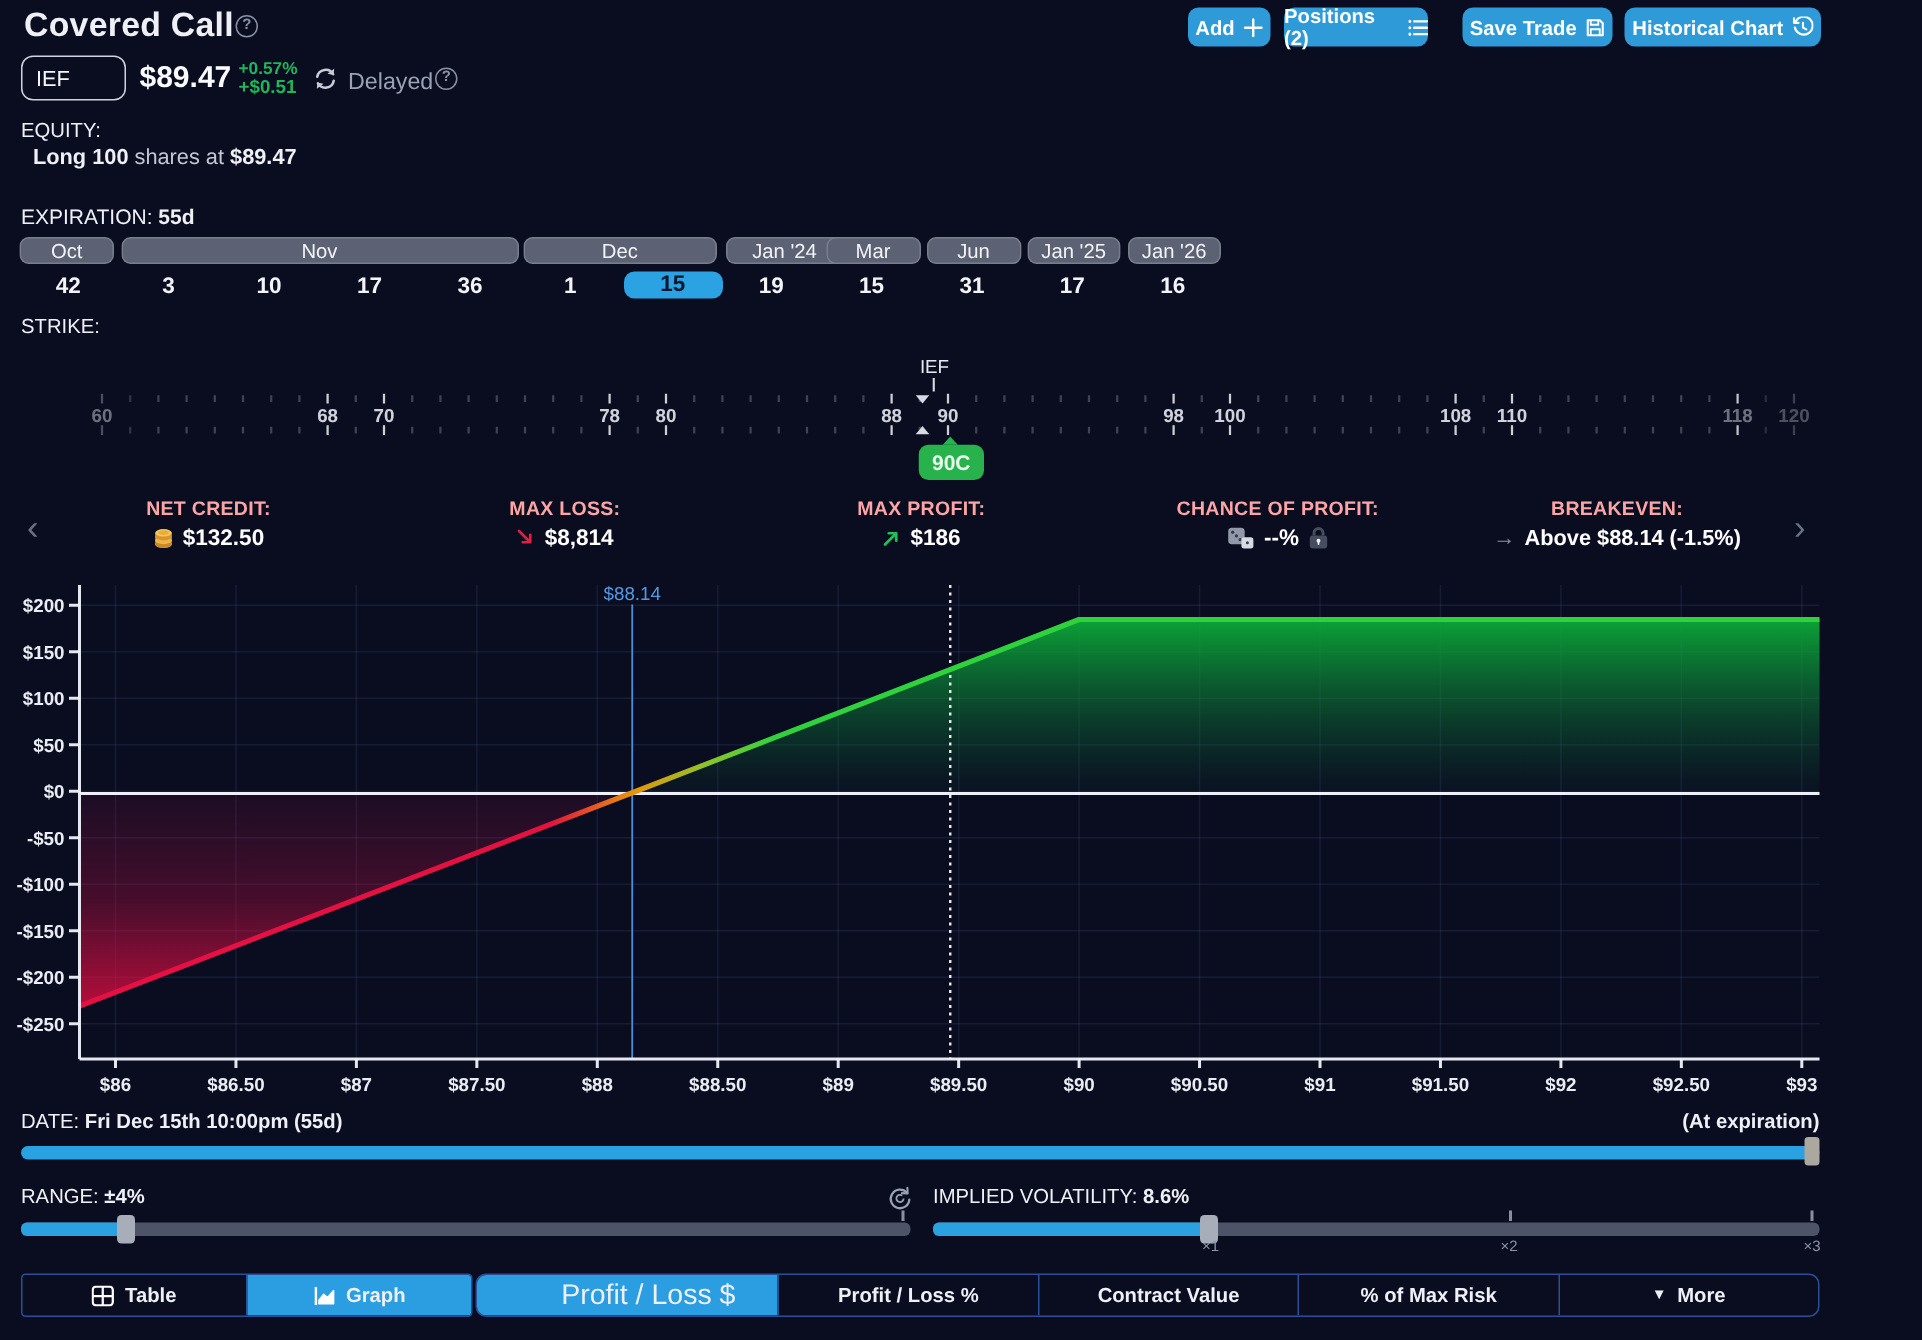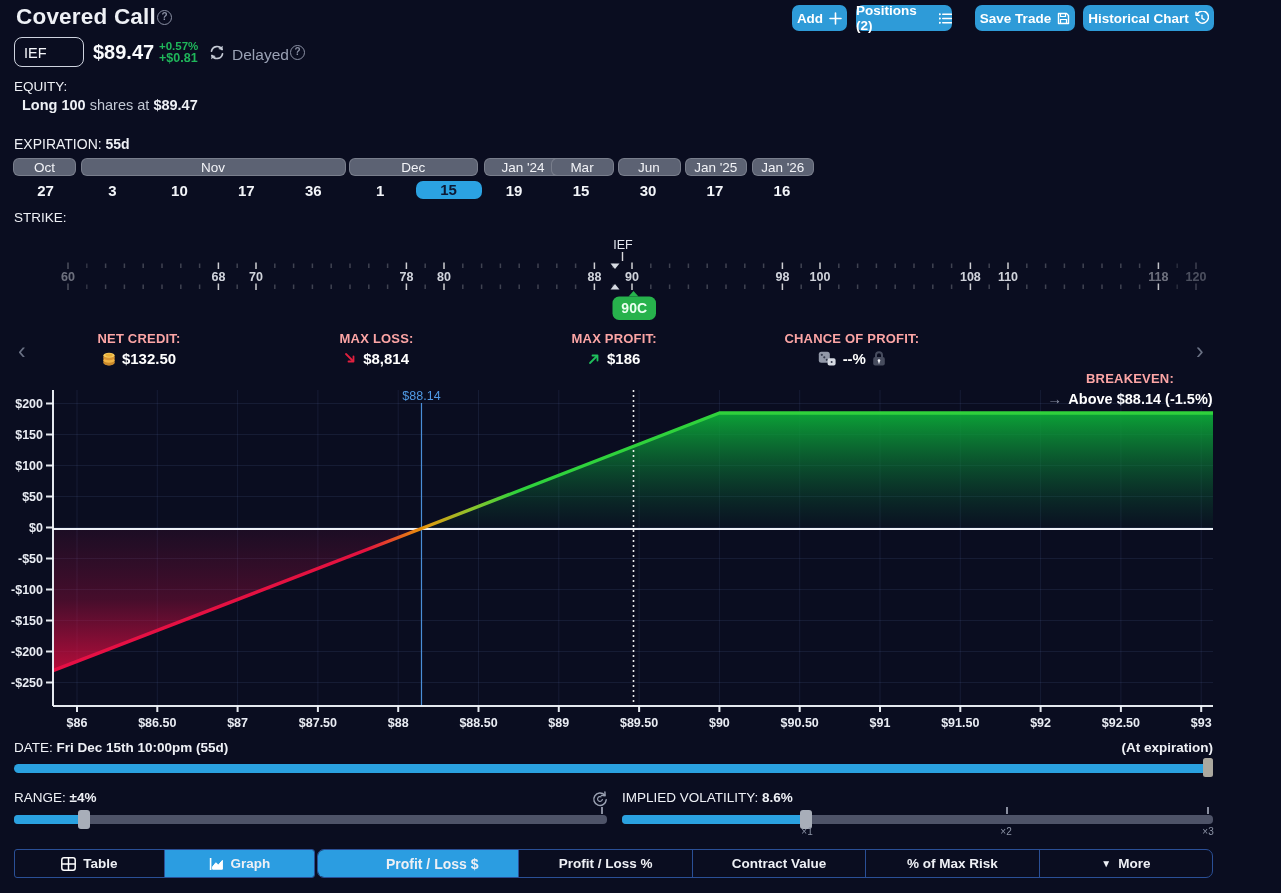--- a/index.html
+++ b/index.html
@@ -39,21 +39,21 @@
 <div class="btn" style="left:1083px; width:131px;">Historical Chart <svg width="14" height="14" viewBox="0 0 14 14">
       <path d="M2.2 3.2a6 6 0 1 1-0.6 4.2" fill="none" stroke="#fff" stroke-width="1.5" stroke-linecap="round"></path>
       <path d="M1 1.2v3h3" fill="none" stroke="#fff" stroke-width="1.5" stroke-linecap="round" stroke-linejoin="round"></path>
       <path d="M7 4.2v3.2l2.2 1.2" fill="none" stroke="#fff" stroke-width="1.4" stroke-linecap="round"></path>
     </svg></div>
 
 <div class="abs" style="left:14px; top:37px; width:70px; height:30px; border:1.5px solid #ced3df; border-radius:8px;"></div>
 <div class="abs" style="left:24px; top:45px; font-size:14.5px; color:#f5f6fa;">IEF</div>
 <div class="abs" style="left:93px; top:41px; font-size:20px; font-weight:bold; color:#fafbfd;">$89.47</div>
 <div class="abs" style="left:159px; top:40px; font-size:11.5px; font-weight:bold; color:#1fb65a;">+0.57%</div>
-<div class="abs" style="left:159px; top:51px; font-size:12.5px; font-weight:bold; color:#1fb65a;">+$0.81</div>
+<div class="abs" style="left:159px; top:51px; font-size:12.5px; font-weight:bold; color:#1fb65a;">+$0.51</div>
 <svg class="abs" style="left:209px; top:45px;" width="16" height="15" viewBox="0 0 16 15">
   <path d="M2.5 6.2a5.7 5.7 0 0 1 10.6-1.7" fill="none" stroke="#c6cbd6" stroke-width="1.7" stroke-linecap="round"></path>
   <path d="M13.8 0.8l-0.4 4.2-4.1-0.9z" fill="#c6cbd6"></path>
   <path d="M13.5 8.8a5.7 5.7 0 0 1-10.6 1.7" fill="none" stroke="#c6cbd6" stroke-width="1.7" stroke-linecap="round"></path>
   <path d="M2.2 14.2l0.4-4.2 4.1 0.9z" fill="#c6cbd6"></path>
 </svg>
 <div class="abs muted" style="left:232px; top:46px; font-size:15.5px;">Delayed</div>
 <div class="abs" style="left:290px; top:45px; width:15px; height:15px; border:1.5px solid #8a90a4; border-radius:50%;
      color:#8a90a4; font-size:10px; font-weight:bold; text-align:center; line-height:12px;">?</div>
 
@@ -63,31 +63,31 @@
 <div class="abs" style="left:14px; top:136px; font-size:14px;">EXPIRATION: <b>55d</b></div>
 <div class="pill" style="left:13px;    width:63px;">Oct</div>
 <div class="pill" style="left:80.5px;  width:265px;">Nov</div>
 <div class="pill" style="left:349px;   width:128.5px;">Dec</div>
 <div class="pill" style="left:483.5px; width:79px;">Jan '24</div>
 <div class="pill" style="left:550.5px; width:63px;">Mar</div>
 <div class="pill" style="left:617.5px; width:63px;">Jun</div>
 <div class="pill" style="left:684.5px; width:62.5px;">Jan '25</div>
 <div class="pill" style="left:751.5px; width:62.5px;">Jan '26</div>
 
-<div class="day" style="left:12px;">27</div>
+<div class="day" style="left:12px;">42</div>
 <div class="day" style="left:78.9px;">3</div>
 <div class="day" style="left:145.9px;">10</div>
 <div class="day" style="left:212.8px;">17</div>
 <div class="day" style="left:279.8px;">36</div>
 <div class="day" style="left:346.7px;">1</div>
 <div class="abs" style="left:415.5px; top:180.5px; width:66px; height:18.5px; background:#2ba2e2; border-radius:7px;
      color:#0d1833; font-weight:bold; font-size:15px; text-align:center; line-height:18.5px;">15</div>
 <div class="day" style="left:480.6px;">19</div>
 <div class="day" style="left:547.5px;">15</div>
-<div class="day" style="left:614.5px;">30</div>
+<div class="day" style="left:614.5px;">31</div>
 <div class="day" style="left:681.4px;">17</div>
 <div class="day" style="left:748.4px;">16</div>
 
 <div class="abs" style="left:14px; top:210px; font-size:13.5px;">STRIKE:</div>
 <svg class="abs" style="left:0; top:235px;" width="1281" height="95" viewBox="0 235 1281 95" id="ruler">
     <rect x="67.25" y="262.5" width="1.5" height="6.5" fill="rgba(255,255,255,0.27)"></rect>
     <rect x="67.25" y="283.5" width="1.5" height="6.5" fill="rgba(255,255,255,0.27)"></rect>
     <rect x="86.05" y="263.5" width="1.5" height="4.5" fill="rgba(255,255,255,0.16)"></rect>
     <rect x="86.05" y="284.5" width="1.5" height="4.5" fill="rgba(255,255,255,0.16)"></rect>
     <rect x="104.85" y="263.5" width="1.5" height="4.5" fill="rgba(255,255,255,0.22)"></rect>
@@ -271,21 +271,21 @@
       </svg>
     --%
     <svg width="14" height="15" viewBox="0 0 14 15">
         <rect x="1.2" y="6" width="11.6" height="8.6" rx="2" fill="#474c5e"></rect>
         <path d="M4 6V4.3a3 3 0 0 1 6 0V6" fill="none" stroke="#474c5e" stroke-width="2"></path>
         <circle cx="7" cy="9.5" r="1.3" fill="#f2f3f7"></circle>
         <rect x="6.45" y="9.8" width="1.1" height="2.6" rx="0.5" fill="#f2f3f7"></rect>
       </svg>
   </div>
 </div>
-<div class="statcol" style="left:1011px;margin-top:40px;">
+<div class="statcol" style="left:959px;">
   <div class="lab">BREAKEVEN:</div>
   <div class="val" style="font-size:14.5px;"><span style="color:#8a90a4; font-weight:normal; font-size:15px;">→</span>Above $88.14 (-1.5%)</div>
 </div>
 
 <svg class="abs" style="left:0; top:385px;" width="1281" height="350" viewBox="0 385 1281 350" id="chart">
     <defs>
     <linearGradient id="lineG" gradientUnits="userSpaceOnUse" x1="53" y1="0" x2="1213" y2="0">
       <stop offset="0" stop-color="#e60f45"></stop>
       <stop offset="0.27" stop-color="#e3123f"></stop>
       <stop offset="0.318" stop-color="#e8930b"></stop>
@@ -424,18 +424,18 @@
       </svg>
     Table</div>
   <div style="flex:1; display:flex; align-items:center; justify-content:center; gap:7px; font-size:13.5px; font-weight:bold; background:#2b9de1;">
     <svg width="15" height="14" viewBox="0 0 15 14">
         <path d="M1.6 1v12" stroke="#fff" stroke-width="1.6"></path>
         <path d="M3.6 12.2V9.8l3.2-4 2.6 2.2 4-4.6v8.8z" fill="#fff" stroke="#fff" stroke-width="1" stroke-linejoin="round"></path>
       </svg>
     Graph</div>
 </div>
 <div class="abs" style="left:317px; top:849px; width:896px; height:29px; border:1px solid #2a4f96; border-radius:7px; display:flex; overflow:hidden;">
-  <div style="flex:1; display:flex; align-items:center; justify-content:center; font-size:14px; font-weight:bold; background:#2b9de1; border-right:1px solid #2a4f96;padding-left:28px;">Profit / Loss $</div>
+  <div style="flex:1; display:flex; align-items:center; justify-content:center; font-size:19px; font-weight:normal; background:#2b9de1; border-right:1px solid #2a4f96;padding-left:28px;">Profit / Loss $</div>
   <div style="flex:1; display:flex; align-items:center; justify-content:center; font-size:13.5px; font-weight:bold; border-right:1px solid #2a4f96;">Profit / Loss %</div>
   <div style="flex:1; display:flex; align-items:center; justify-content:center; font-size:13.5px; font-weight:bold; border-right:1px solid #2a4f96;">Contract Value</div>
   <div style="flex:1; display:flex; align-items:center; justify-content:center; font-size:13.5px; font-weight:bold; border-right:1px solid #2a4f96;">% of Max Risk</div>
   <div style="flex:1; display:flex; align-items:center; justify-content:center; gap:7px; font-size:13.5px; font-weight:bold;"><span style="font-size:10px;">▼</span> More</div>
 </div>
 
 </body></html>

